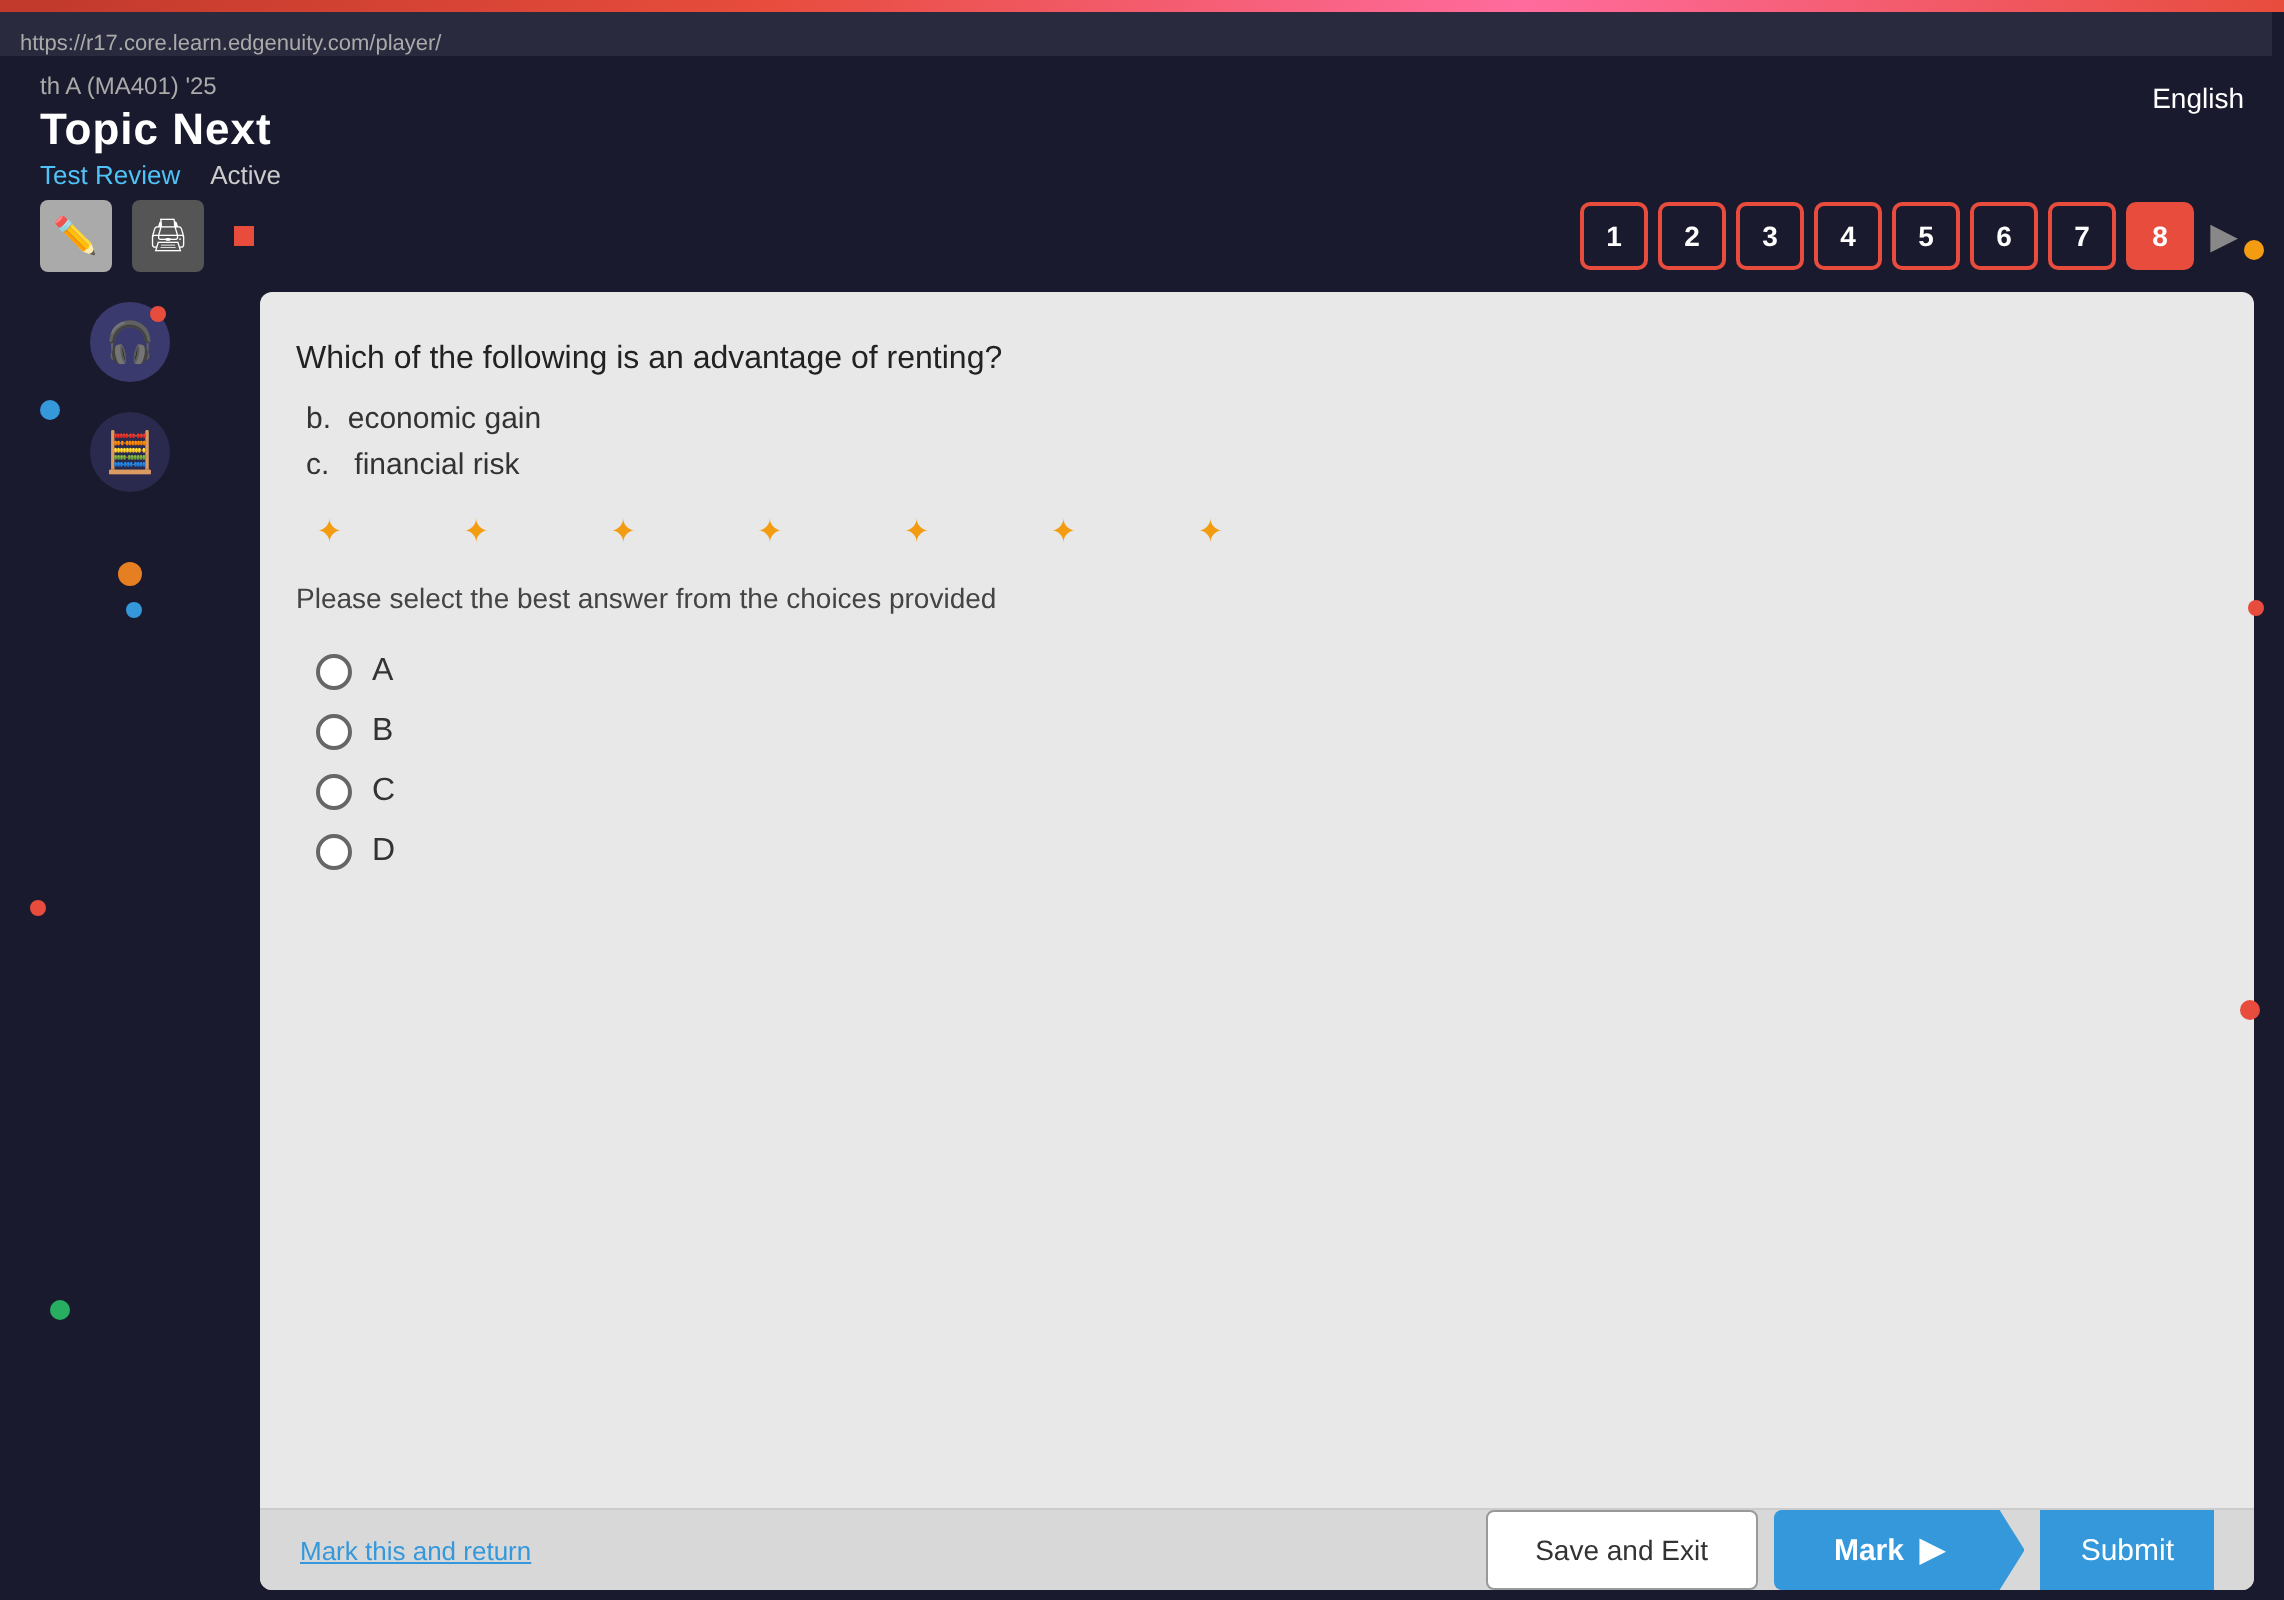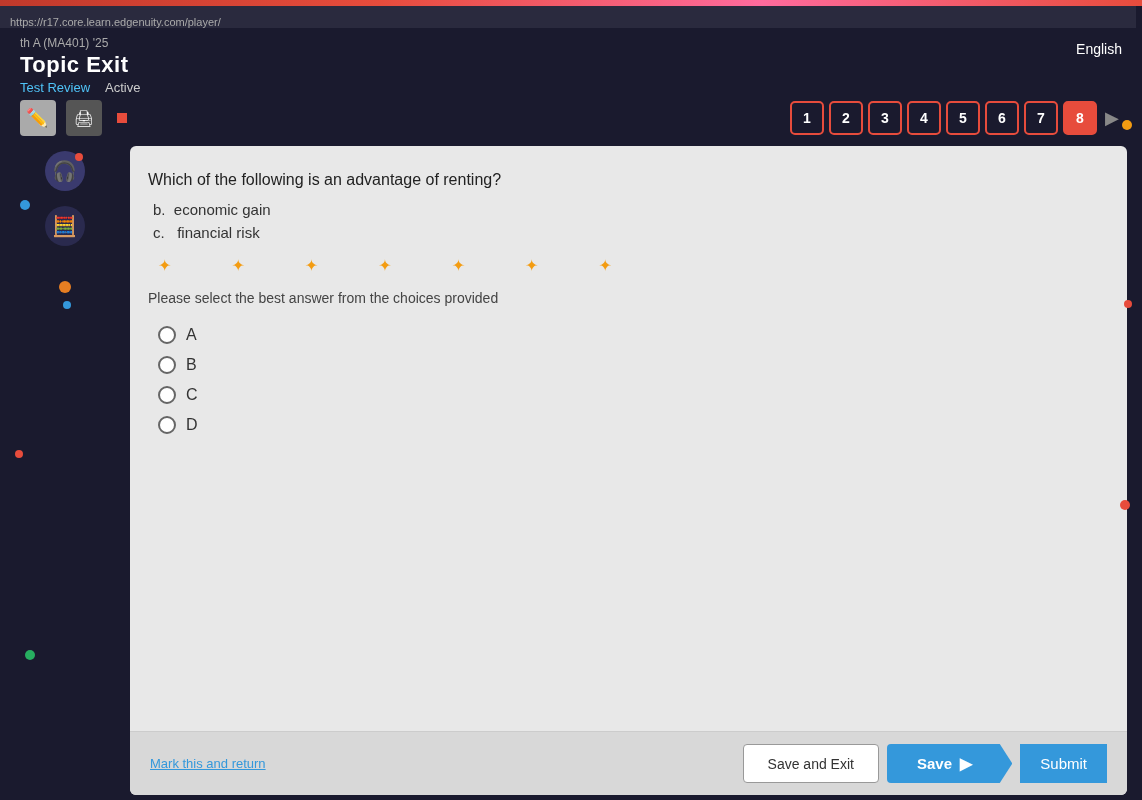--- a/index.html
+++ b/index.html
@@ -261,21 +261,21 @@
       font-size: 16px;
       color: #333;
       font-weight: 500;
     }
 
     
     .bottom-bar {
       display: flex;
       align-items: center;
       justify-content: space-between;
-      padding: 12px 20px;
+      padding: 0 20px;
       background: #d8d8d8;
       border-top: 1px solid #ccc;
       gap: 30px;
     }
 
     .mark-return-link {
       color: #3498db;
       font-size: 13px;
       text-decoration: underline;
       cursor: pointer;
@@ -352,21 +352,21 @@
 <div class="accent-bar"></div>
 <div class="browser-bar">
   <span class="browser-url">https://r17.core.learn.edgenuity.com/player/</span>
 </div>
 
 <div class="app-container">
 
   <div class="header">
     <div class="header-left">
       <div style="color:#aaa; font-size:12px; margin-bottom:2px;">th A (MA401) '25</div>
-      <div class="header-title">Topic Exit</div>
+      <div class="header-title">Topic Next</div>
       <div class="header-subtitle">
         <span class="test-review-label">Test Review</span>
         <span class="active-badge">Active</span>
       </div>
     </div>
     <div class="header-right">English</div>
   </div>
 
   <div class="toolbar-row">
 
@@ -448,21 +448,21 @@
             <span class="radio-label">D</span>
           </label>
         </div>
       </div>
 
       <div class="bottom-bar">
         <a class="mark-return-link">Mark this and return</a>
         <div class="bottom-buttons">
           <button class="btn-save-exit">Save and Exit</button>
           <button class="btn-next">
-            <span>Save</span>
+            <span>Mark</span>
             <span style="font-size:16px;">▶</span>
           </button>
           <button class="btn-submit">Submit</button>
         </div>
       </div>
     </div>
   </div>
 </div>
 
 <div style="position:absolute; top:200px; left:20px; width:10px; height:10px; background:#3498db; border-radius:50%; pointer-events:none;"></div>

